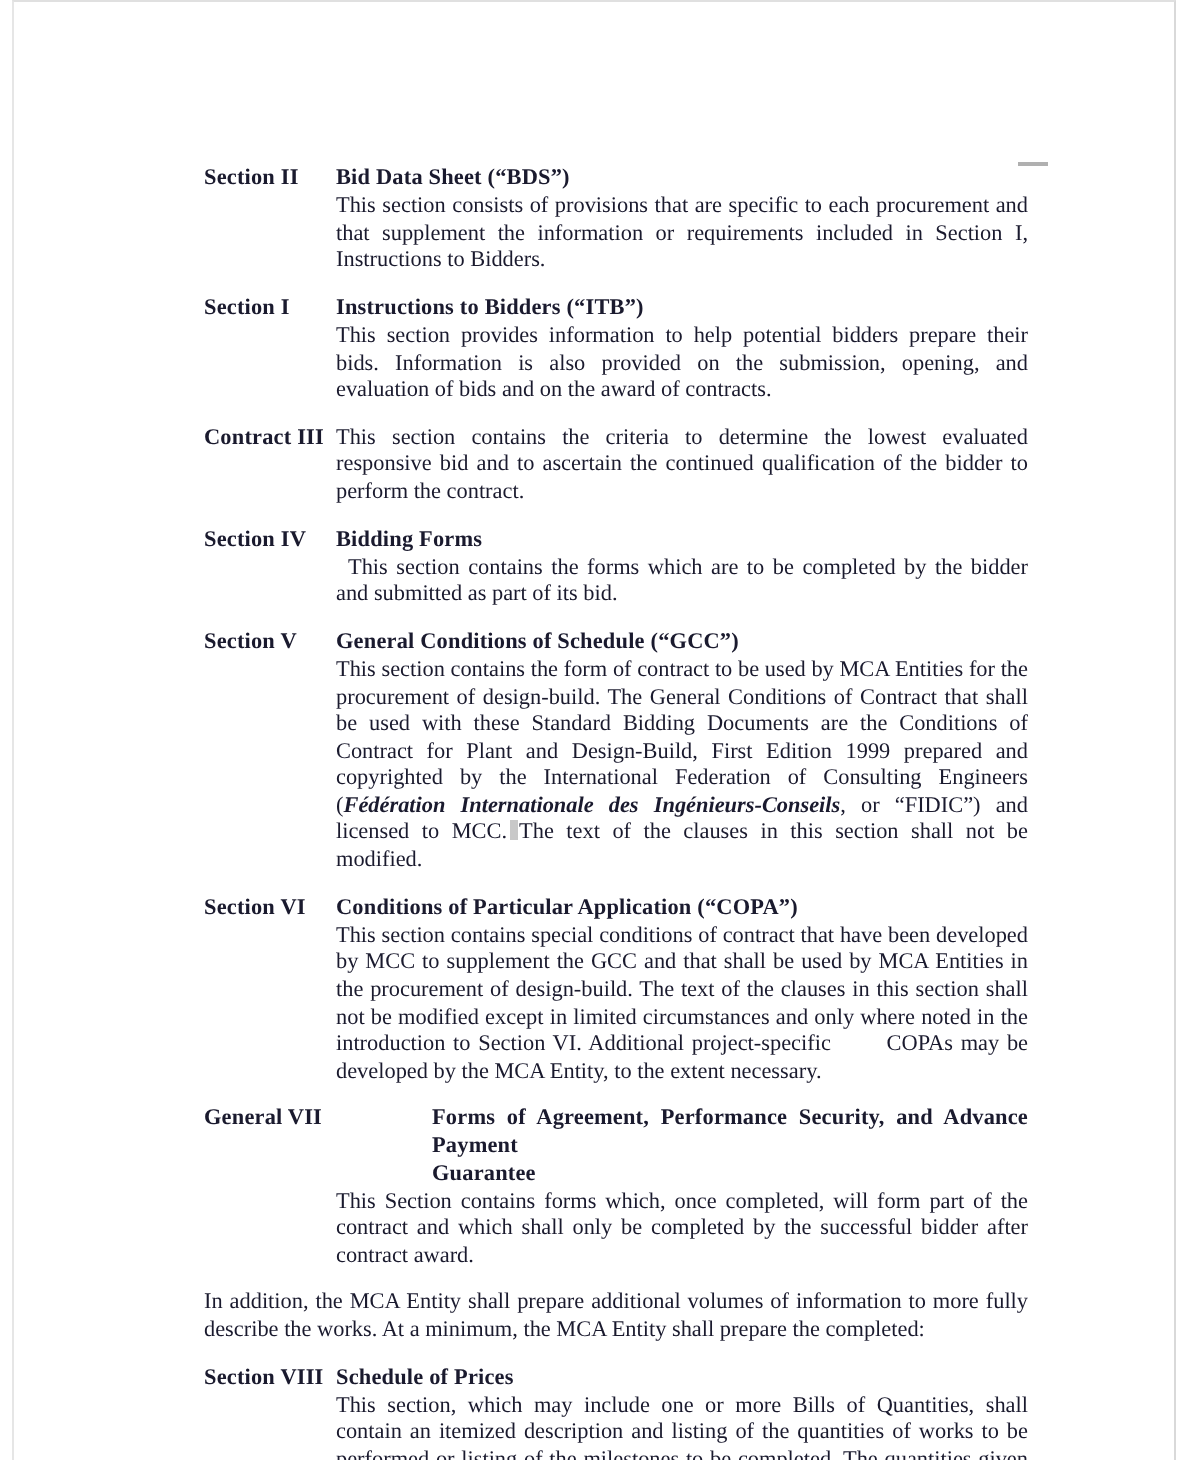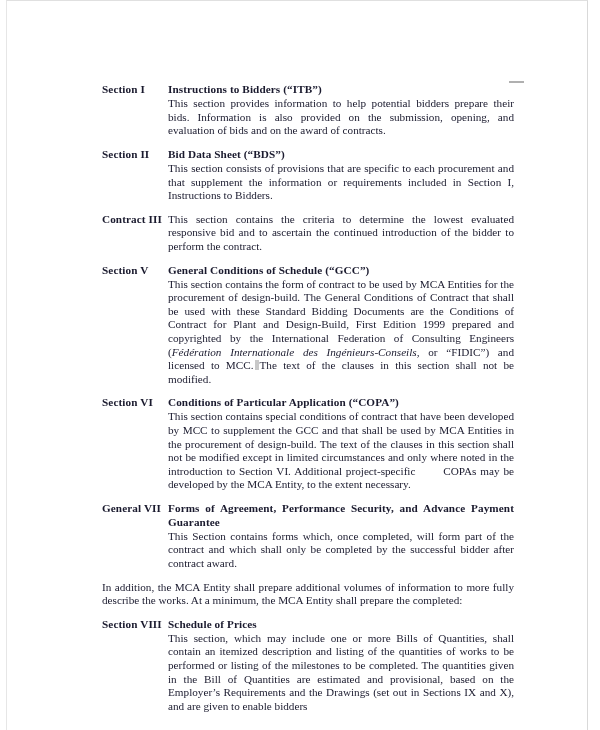--- a/index.html
+++ b/index.html
@@ -67,20 +67,21 @@
   .section-title {
     font-weight: bold;
     font-size: 11.2px;
     line-height: 13.6px;
     margin: 0 0 0.5px 0;
     letter-spacing: .1px;
   }
   .section-title.justified {
     text-align: justify;
     text-align-last: justify;
+    margin-left: 48px;
   }
   .section-title.justified .lastline {
     display: block;
     text-align: center;
     text-align-last: left;
   }
   .section-para {
     font-size: 11.2px;
     line-height: 13.6px;
     text-align: justify;
@@ -91,21 +92,21 @@
   .section-para.lead-indent { text-indent: 6px; }
 
   .full-para {
     font-size: 11.2px;
     line-height: 13.6px;
     text-align: justify;
     text-align-last: left;
     margin: 0 0 10px 0;
   }
 
-  em.ital { font-style: italic; }
+  em.ital { font-style: italic; font-weight: bold; }
 
   
   .spellerror {
     text-decoration-color: #d42b1f;
     text-decoration-thickness: 1px;
     text-underline-offset: 1px;
     margin-left: 24px;
   }
 
   
@@ -121,42 +122,49 @@
 </head>
 <body>
 
 <div id="page-sheet">
 
   <div id="margin-tick"></div>
 
   <div id="doc-body">
 
     <div class="section-block">
+      <div class="section-label">Section II</div>
+      <div class="section-content">
+        <div class="section-title">Bid Data Sheet (“BDS”)</div>
+        <p class="section-para">This section consists of provisions that are specific to each procurement and that supplement the information or requirements included in Section I, Instructions to Bidders.</p>
+      </div>
+    </div>
+
+    <div class="section-block">
       <div class="section-label">Section I</div>
       <div class="section-content">
         <div class="section-title">Instructions to Bidders (“ITB”)</div>
         <p class="section-para">This section provides information to help potential bidders prepare their bids. Information is also provided on the submission, opening, and evaluation of bids and on the award of contracts.</p>
       </div>
     </div>
 
     <div class="section-block">
-      <div class="section-label">Section II</div>
+      <div class="section-label">Contract III</div>
       <div class="section-content">
-        <div class="section-title">Bid Data Sheet (“BDS”)</div>
-        <p class="section-para">This section consists of provisions that are specific to each procurement and that supplement the information or requirements included in Section I, Instructions to Bidders.</p>
+        <p class="section-para">This section contains the criteria to determine the lowest evaluated responsive bid and to ascertain the continued qualification of the bidder to perform the contract.</p>
       </div>
     </div>
 
     <div class="section-block">
-      <div class="section-label">Contract III</div>
+      <div class="section-label">Section IV</div>
       <div class="section-content">
-        <p class="section-para">This section contains the criteria to determine the lowest evaluated responsive bid and to ascertain the continued introduction of the bidder to perform the contract.</p>
+        <div class="section-title">Bidding Forms</div>
+        <p class="section-para lead-indent">This section contains the forms which are to be completed by the bidder and submitted as part of its bid.</p>
       </div>
     </div>
-
 
     <div class="section-block">
       <div class="section-label">Section V</div>
       <div class="section-content">
         <div class="section-title">General Conditions of Schedule (“GCC”)</div>
         <p class="section-para"><span>This section contains the form of contract to be used by MCA Entities for the procurement of design-build.  The General Conditions of Contract that shall be used with these Standard Bidding Documents are the Conditions of Contract for Plant and Design-Build, First Edition 1999 prepared and copyrighted by the International Federation of Consulting Engineers (</span><em class="ital">Fédération Internationale des Ingénieurs-Conseils</em><span>, or “FIDIC”) and licensed to MCC.</span><span class="caret"></span><span>The text of the clauses in this section shall not be modified.</span></p>
       </div>
     </div>
 
     <div class="section-block">

